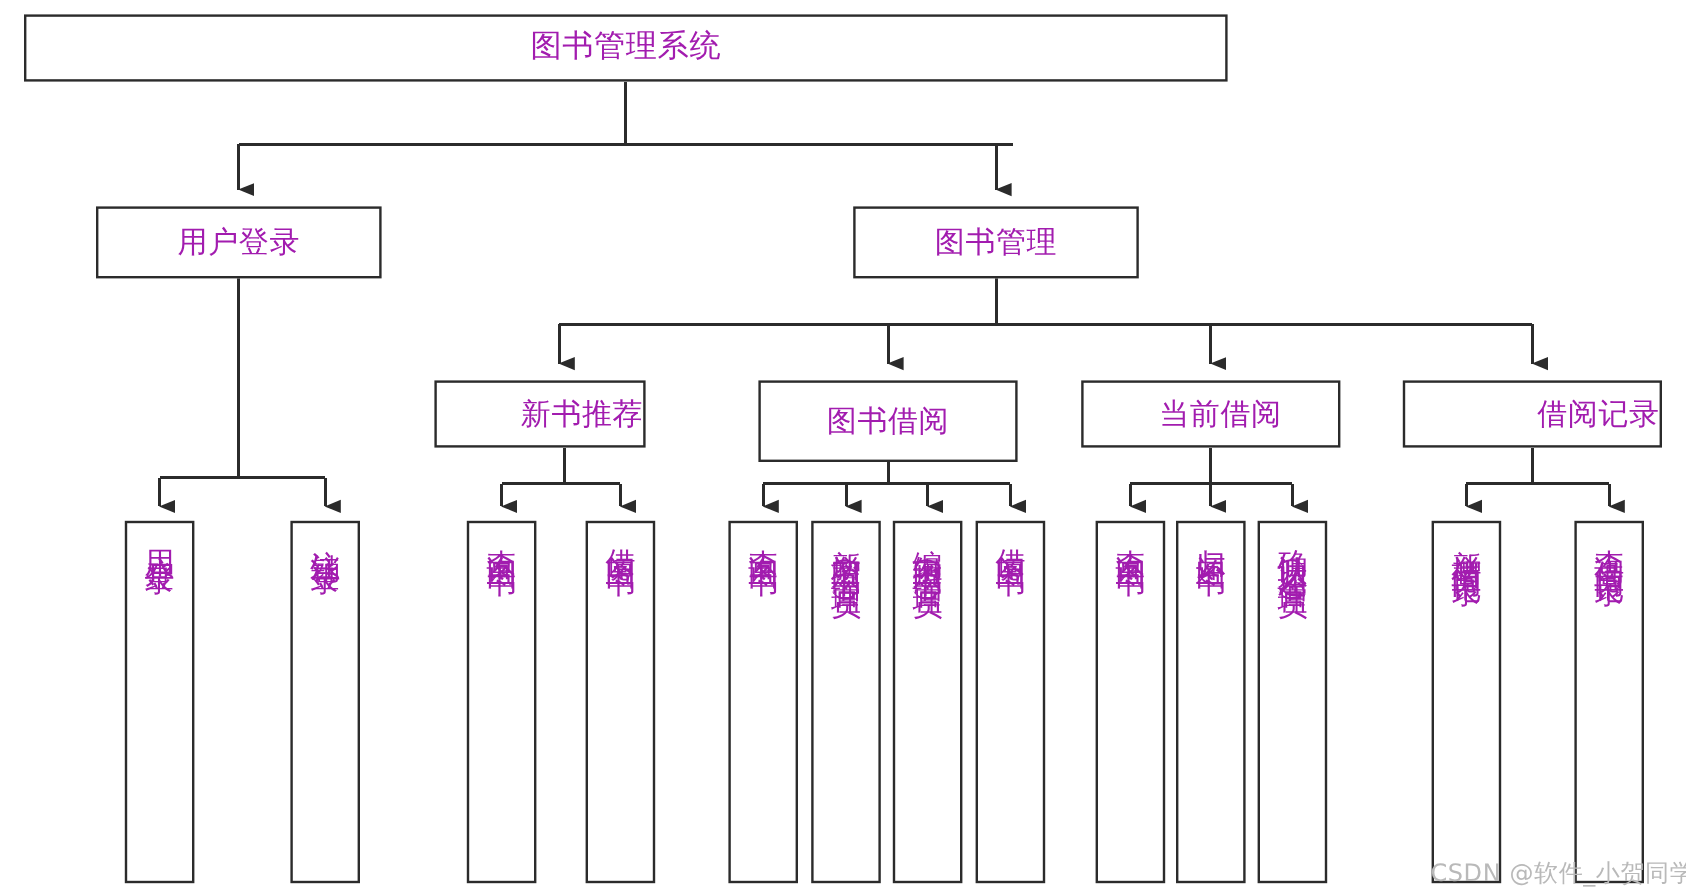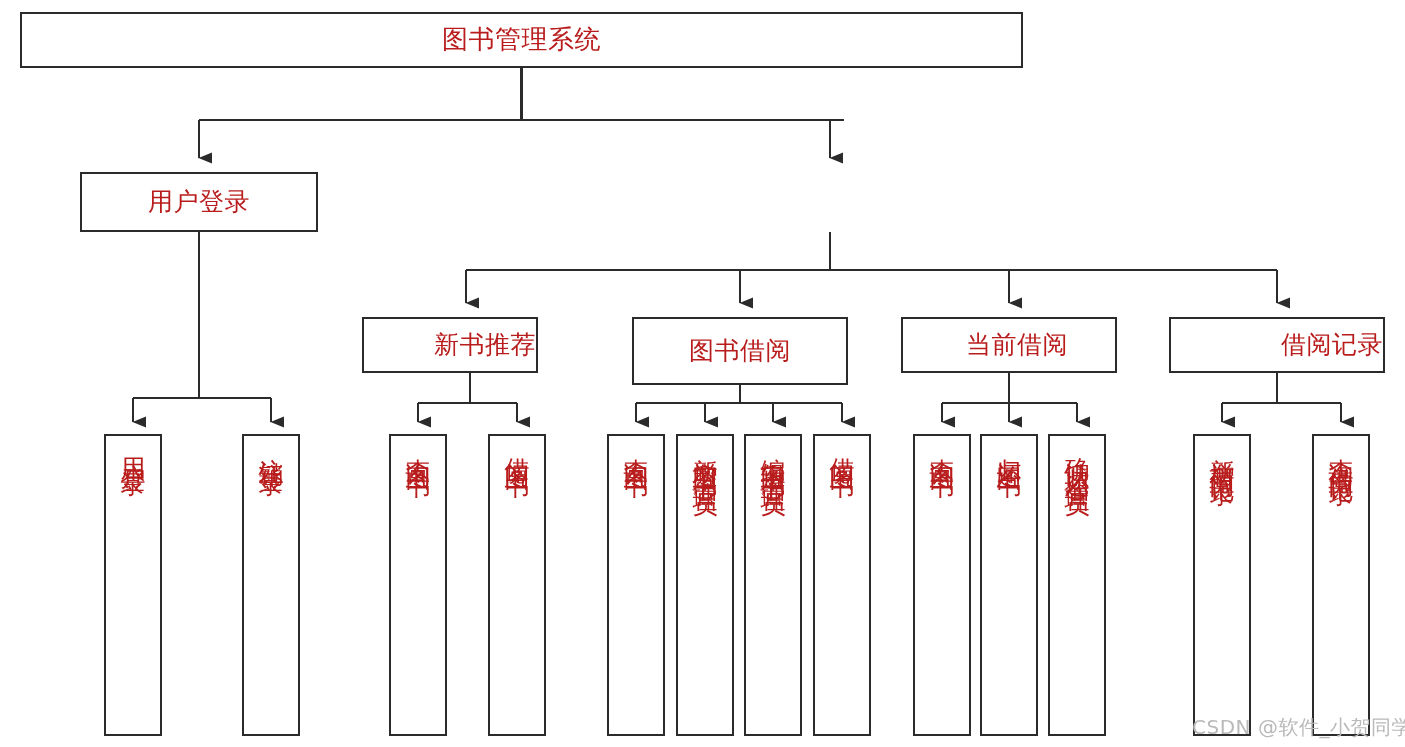--- a/index.html
+++ b/index.html
@@ -26,21 +26,21 @@
     position:absolute;
     box-sizing:border-box;
     background:#ffffff;
     border:2.5px solid #2b2b2b;
     display:flex;
     align-items:center;
     justify-content:center;
     z-index:2;
   }
   .node .label{
-    color:#b91c1c;
+    color:#a21caf;
     letter-spacing:0.5px;
     white-space:nowrap;
     line-height:1.22;
   }
   
   .node.horiz .label{
     font-size:25px;
   }
   .node.root .label{
     font-size:26px;
@@ -129,20 +129,23 @@
   </svg>
 
   <div class="node horiz root" style="left:20px; top:12px; width:1003px; height:56px;">
     <span class="label">图书管理系统</span>
   </div>
 
   <div class="node horiz" style="left:80px; top:172px; width:238px; height:60px;">
     <span class="label">用户登录</span>
   </div>
 
+  <div class="node horiz" style="left:711px; top:172px; width:238px; height:60px;">
+    <span class="label">图书管理</span>
+  </div>
 
   <div class="node horiz" style="left:362px; top:317px; width:176px; height:56px;justify-content:flex-end;">
     <span class="label">新书推荐</span>
   </div>
 
   <div class="node horiz" style="left:632px; top:317px; width:216px; height:68px;">
     <span class="label">图书借阅</span>
   </div>
 
   <div class="node horiz" style="left:901px; top:317px; width:216px; height:56px;padding-left:16px;">

